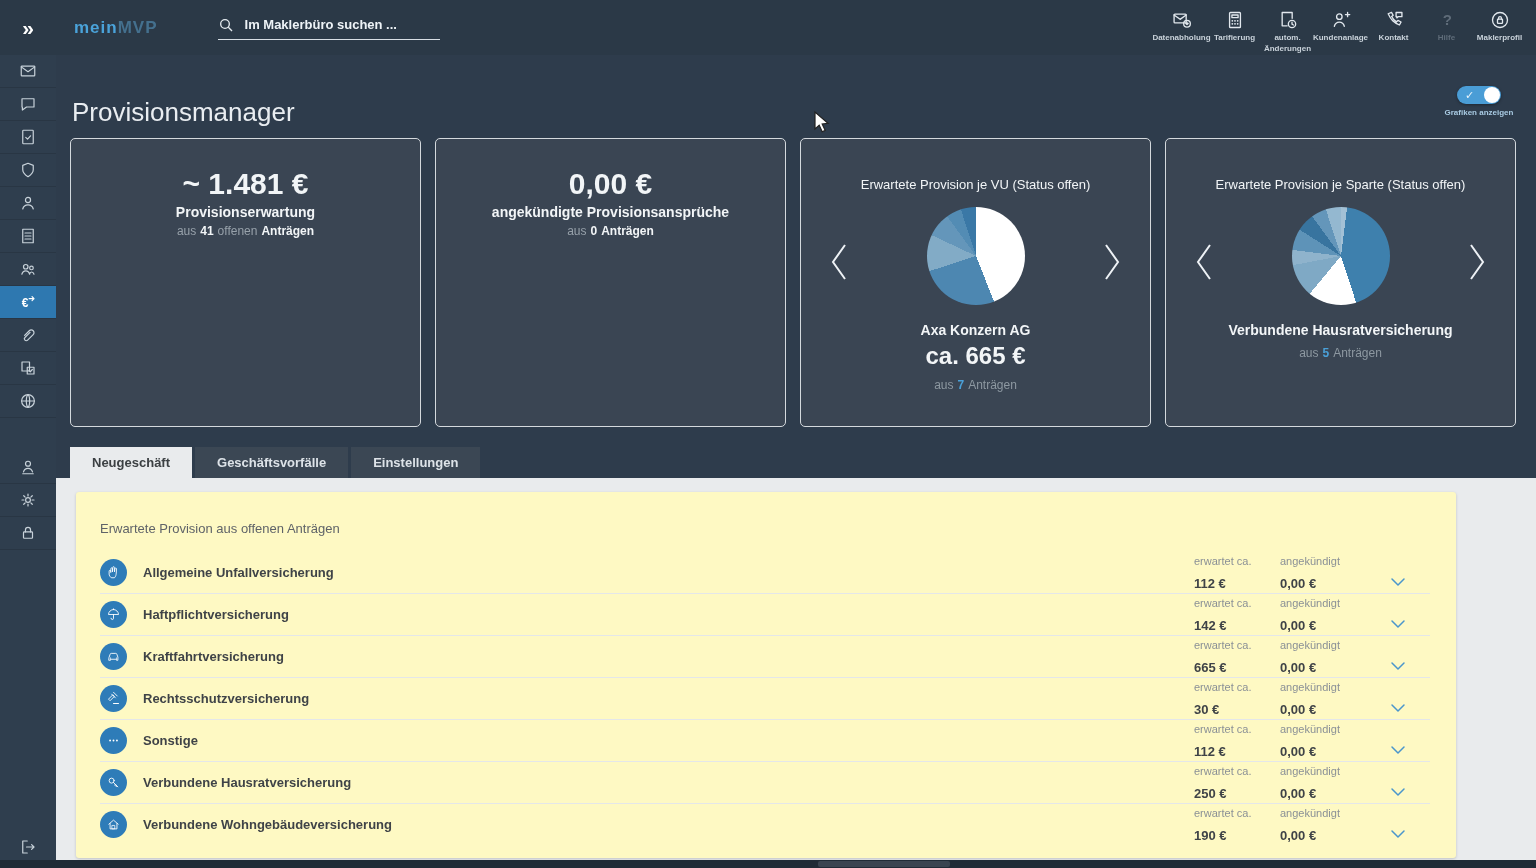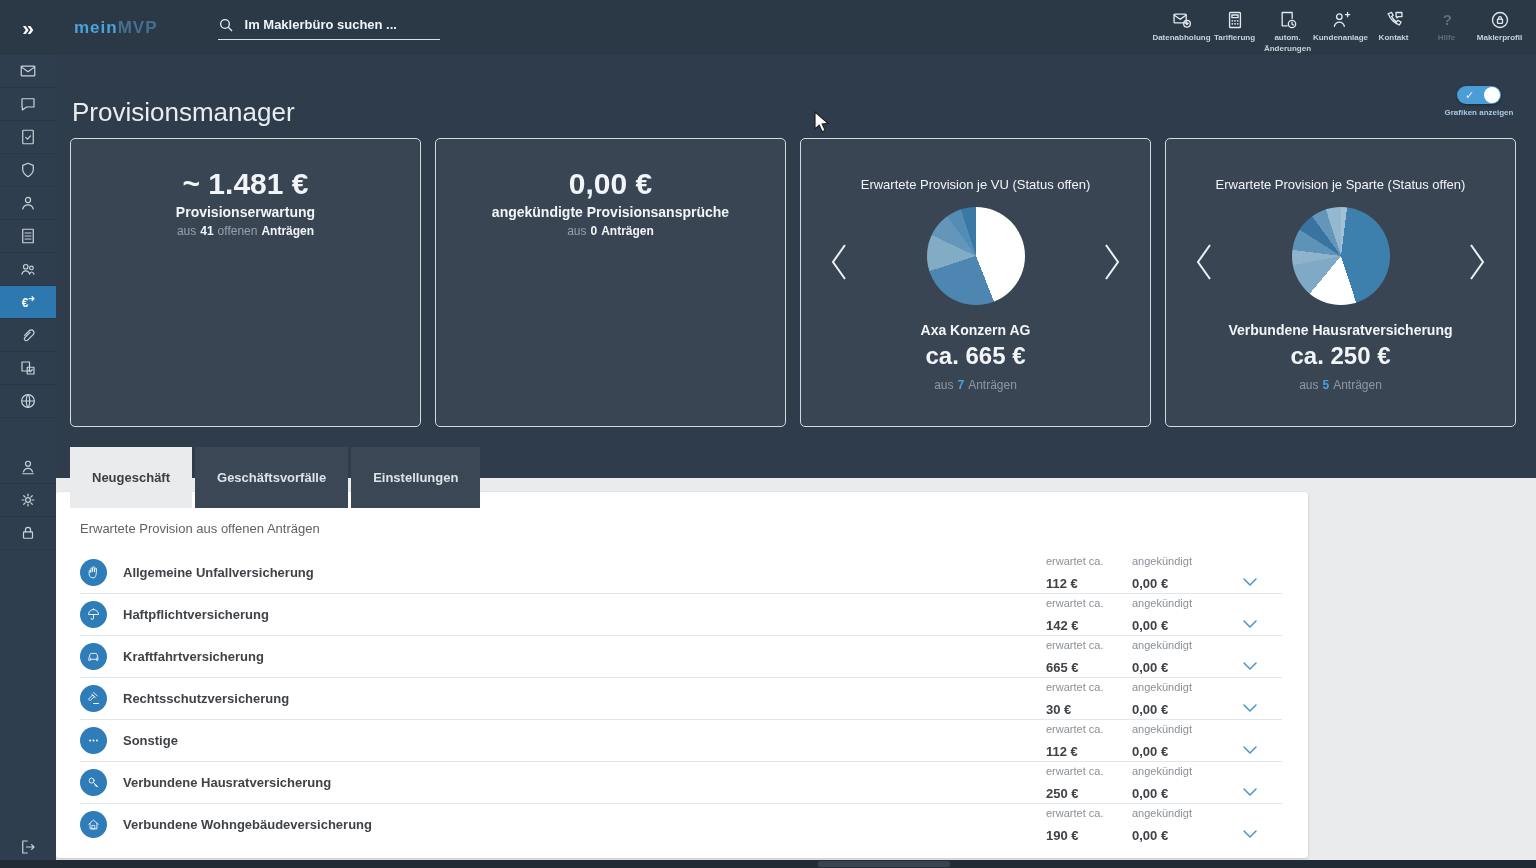--- a/index.html
+++ b/index.html
@@ -55,25 +55,25 @@
   .chart-title{text-align:center;margin-top:38px;font-size:13px;font-weight:normal}
   .pie{width:98px;height:98px;border-radius:50%;margin:15px auto 0}
   .chart-name{text-align:center;margin-top:17px;font-size:14px;font-weight:bold}
   .chart-amount{text-align:center;margin-top:4px;font-size:24px;font-weight:bold}
   .chart-note{display:flex;justify-content:center;gap:4px;margin-top:8px;font-size:12px;color:#8d98a1}
   .chart-note .num{color:#4aa0d8;font-weight:bold}
   .nav-btn{position:absolute;top:102px;width:24px;height:42px;color:#eef2f6;cursor:pointer}
   .nav-prev{left:26px}.nav-next{right:26px}
   
   .tabs{position:absolute;left:70px;top:447px;display:flex;gap:3px;z-index:2}
-  .tab{height:31px;padding:15px 22px;display:flex;align-items:center;font-size:13px;font-weight:bold;
+  .tab{height:31px;padding:0 22px;display:flex;align-items:center;font-size:13px;font-weight:bold;
        background:#3b4754;color:#dde3e8;cursor:pointer}
   .tab.active{background:#e9ebed;color:#3c4043}
   .content{position:absolute;left:56px;top:478px;right:0;bottom:0;background:#e9ebed;z-index:1}
-  .panel{position:absolute;left:0;top:14px;width:1252px;bottom:10px;background:#ffffff;border-radius:3px;
+  .panel{position:absolute;left:20px;top:14px;width:1380px;bottom:10px;background:#fef9c3;border-radius:3px;
          box-shadow:0 1px 3px rgba(0,0,0,.18)}
   .panel-heading{margin:29px 0 16px 24px;font-size:13px;color:#5f6368}
   .rows{margin:0 26px 0 24px}
   .row{height:41px;display:flex;align-items:center;border-top:1px solid #e4e7e9;cursor:pointer}
   .row:first-child{border-top:none}
   .row-icon{width:27px;height:27px;border-radius:50%;background:#2e7cb8;color:#fff;display:flex;
             align-items:center;justify-content:center;margin-right:16px;flex:0 0 auto}
   .row-icon svg{width:15px;height:15px}
   .row-label{font-size:13px;font-weight:bold;color:#3f4347}
   .row-stats{margin-left:auto;display:flex;align-items:flex-end}
@@ -353,21 +353,20 @@
       <svg viewBox="0 0 24 42" fill="none" stroke="currentColor" stroke-width="2">
           <path d="M6 4l12 17L6 38"></path>
         </svg>
       </div>
   </div>
 
   <div class="card">
     <div class="chart-title">Erwartete Provision je Sparte (Status offen)</div>
     <div class="pie" style="background: conic-gradient(rgb(163, 193, 214) 0%, rgb(163, 193, 214) 2%, rgb(62, 128, 173) 2%, rgb(62, 128, 173) 45%, rgb(255, 255, 255) 45%, rgb(255, 255, 255) 61%, rgb(127, 169, 197) 61%, rgb(127, 169, 197) 72%, rgb(143, 179, 204) 72%, rgb(143, 179, 204) 77%, rgb(94, 147, 184) 77%, rgb(94, 147, 184) 84%, rgb(56, 116, 159) 84%, rgb(56, 116, 159) 90%, rgb(100, 150, 186) 90%, rgb(100, 150, 186) 95%, rgb(148, 184, 208) 95%, rgb(148, 184, 208) 100%);"></div>
     <div class="chart-name">Verbundene Hausratversicherung</div>
-    <div class="chart-amount">ca. 250 €</div>
     <div class="chart-note">
       <span>aus</span>
       <span class="num">5</span>
       <span>Anträgen</span>
     </div>
     <div class="nav-btn nav-prev">
       <svg viewBox="0 0 24 42" fill="none" stroke="currentColor" stroke-width="2">
           <path d="M18 4L6 21l12 17"></path>
         </svg>
       </div>

